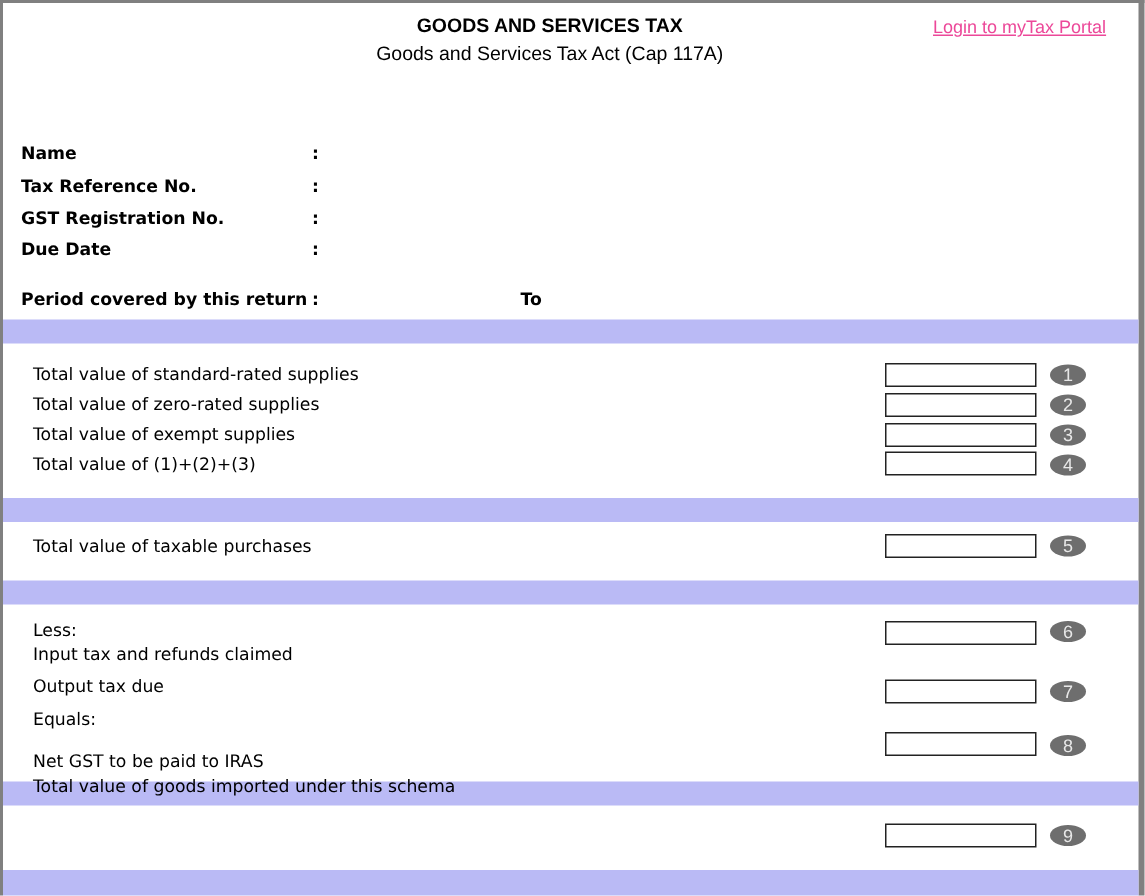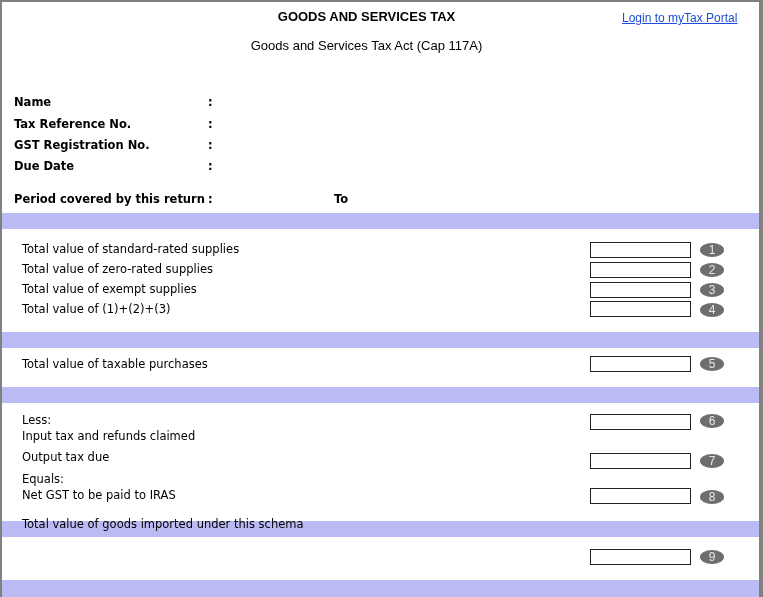--- a/index.html
+++ b/index.html
@@ -7,30 +7,30 @@
     width: 763px; height: 597px; overflow: hidden; background: #ffffff;
     font-family: "DejaVu Sans", sans-serif; color: #000;
     position: relative;
   }
   .frame-top { position: absolute; left: 0; top: 0; width: 763px; height: 2px; background: #808080; }
   .frame-left { position: absolute; left: 0; top: 0; width: 2px; height: 597px; background: #808080; }
   .frame-right { position: absolute; right: 0; top: 0; width: 4px; height: 597px; background: #808080; }
 
   .title-block { position: absolute; left: 0; top: 8px; width: 733px; text-align: center; }
   .title-line { font-family: "Liberation Sans", sans-serif; font-weight: bold; font-size: 13px; line-height: 17px; }
-  .subtitle { font-family: "Liberation Sans", sans-serif; font-size: 13px; line-height: 18px; margin-top: 12px; }
+  .subtitle { font-family: "Liberation Sans", sans-serif; font-size: 13px; line-height: 18px; margin-top: 2px; }
 
   .portal-link { position: absolute; left: 622px; top: 11px; font-family: "Liberation Sans", sans-serif;
-    font-size: 12px; color: #1d4ed8; text-decoration: underline; cursor: pointer; }
+    font-size: 12px; color: #ec4899; text-decoration: underline; cursor: pointer; }
 
   .info-row { position: absolute; left: 14px; height: 20px; font-family: "DejaVu Sans", sans-serif;
     font-weight: bold; font-size: 11.5px; line-height: 20px; }
   .info-label { position: absolute; left: 0; white-space: nowrap; }
   .info-colon { position: absolute; left: 194px; }
-  .info-to { position: absolute; left: 320px; }
+  .info-to { position: absolute; left: 333px; }
 
   .band { position: absolute; left: 2px; width: 757px; background: #babaf5; height: 16px; }
 
   .field-label { position: absolute; left: 22px; font-family: "DejaVu Sans", sans-serif; font-size: 11.5px;
     line-height: 16px; white-space: nowrap; }
   .field-box { position: absolute; left: 590px; width: 99px; height: 14px; border: 1px solid #222;
     background: #fff; padding: 0; margin: 0; box-sizing: content-box; }
   .num-badge { position: absolute; left: 700px; width: 24px; height: 14px; border-radius: 50%;
     background: #6e6e6e; color: #e8e8e8; font-family: "Liberation Sans", sans-serif; font-size: 12px;
     line-height: 14px; text-align: center; }
@@ -100,21 +100,21 @@
 <div class="field-label" style="top:425px;margin-top:24px;">Output tax due</div>
 <input class="field-box" style="top: 414px;" value="">
 <div class="num-badge" style="top:414px;">6</div>
 
 <div class="field-label" style="top:412px;">Less:</div>
 <div class="field-label" style="top:428px;">Input tax and refunds claimed</div>
 <input class="field-box" style="top: 453px;" value="">
 <div class="num-badge" style="top:454px;">7</div>
 
 <div class="field-label" style="top:471px;">Equals:</div>
-<div class="field-label" style="top:487px;text-align:center;">Net GST to be paid to IRAS</div>
+<div class="field-label" style="top:499px;text-align:center;">Net GST to be paid to IRAS</div>
 <input class="field-box" style="top: 488px;" value="">
 <div class="num-badge" style="top:490px;">8</div>
 
 <div class="band" style="top:521px;"></div>
 
 <div class="field-label" style="top:516px;text-align:center;">Total value of goods imported under this schema</div>
 <input class="field-box" style="top: 549px;" value="">
 <div class="num-badge" style="top:550px;">9</div>
 
 <div class="band" style="top:580px; height:17px;"></div>

